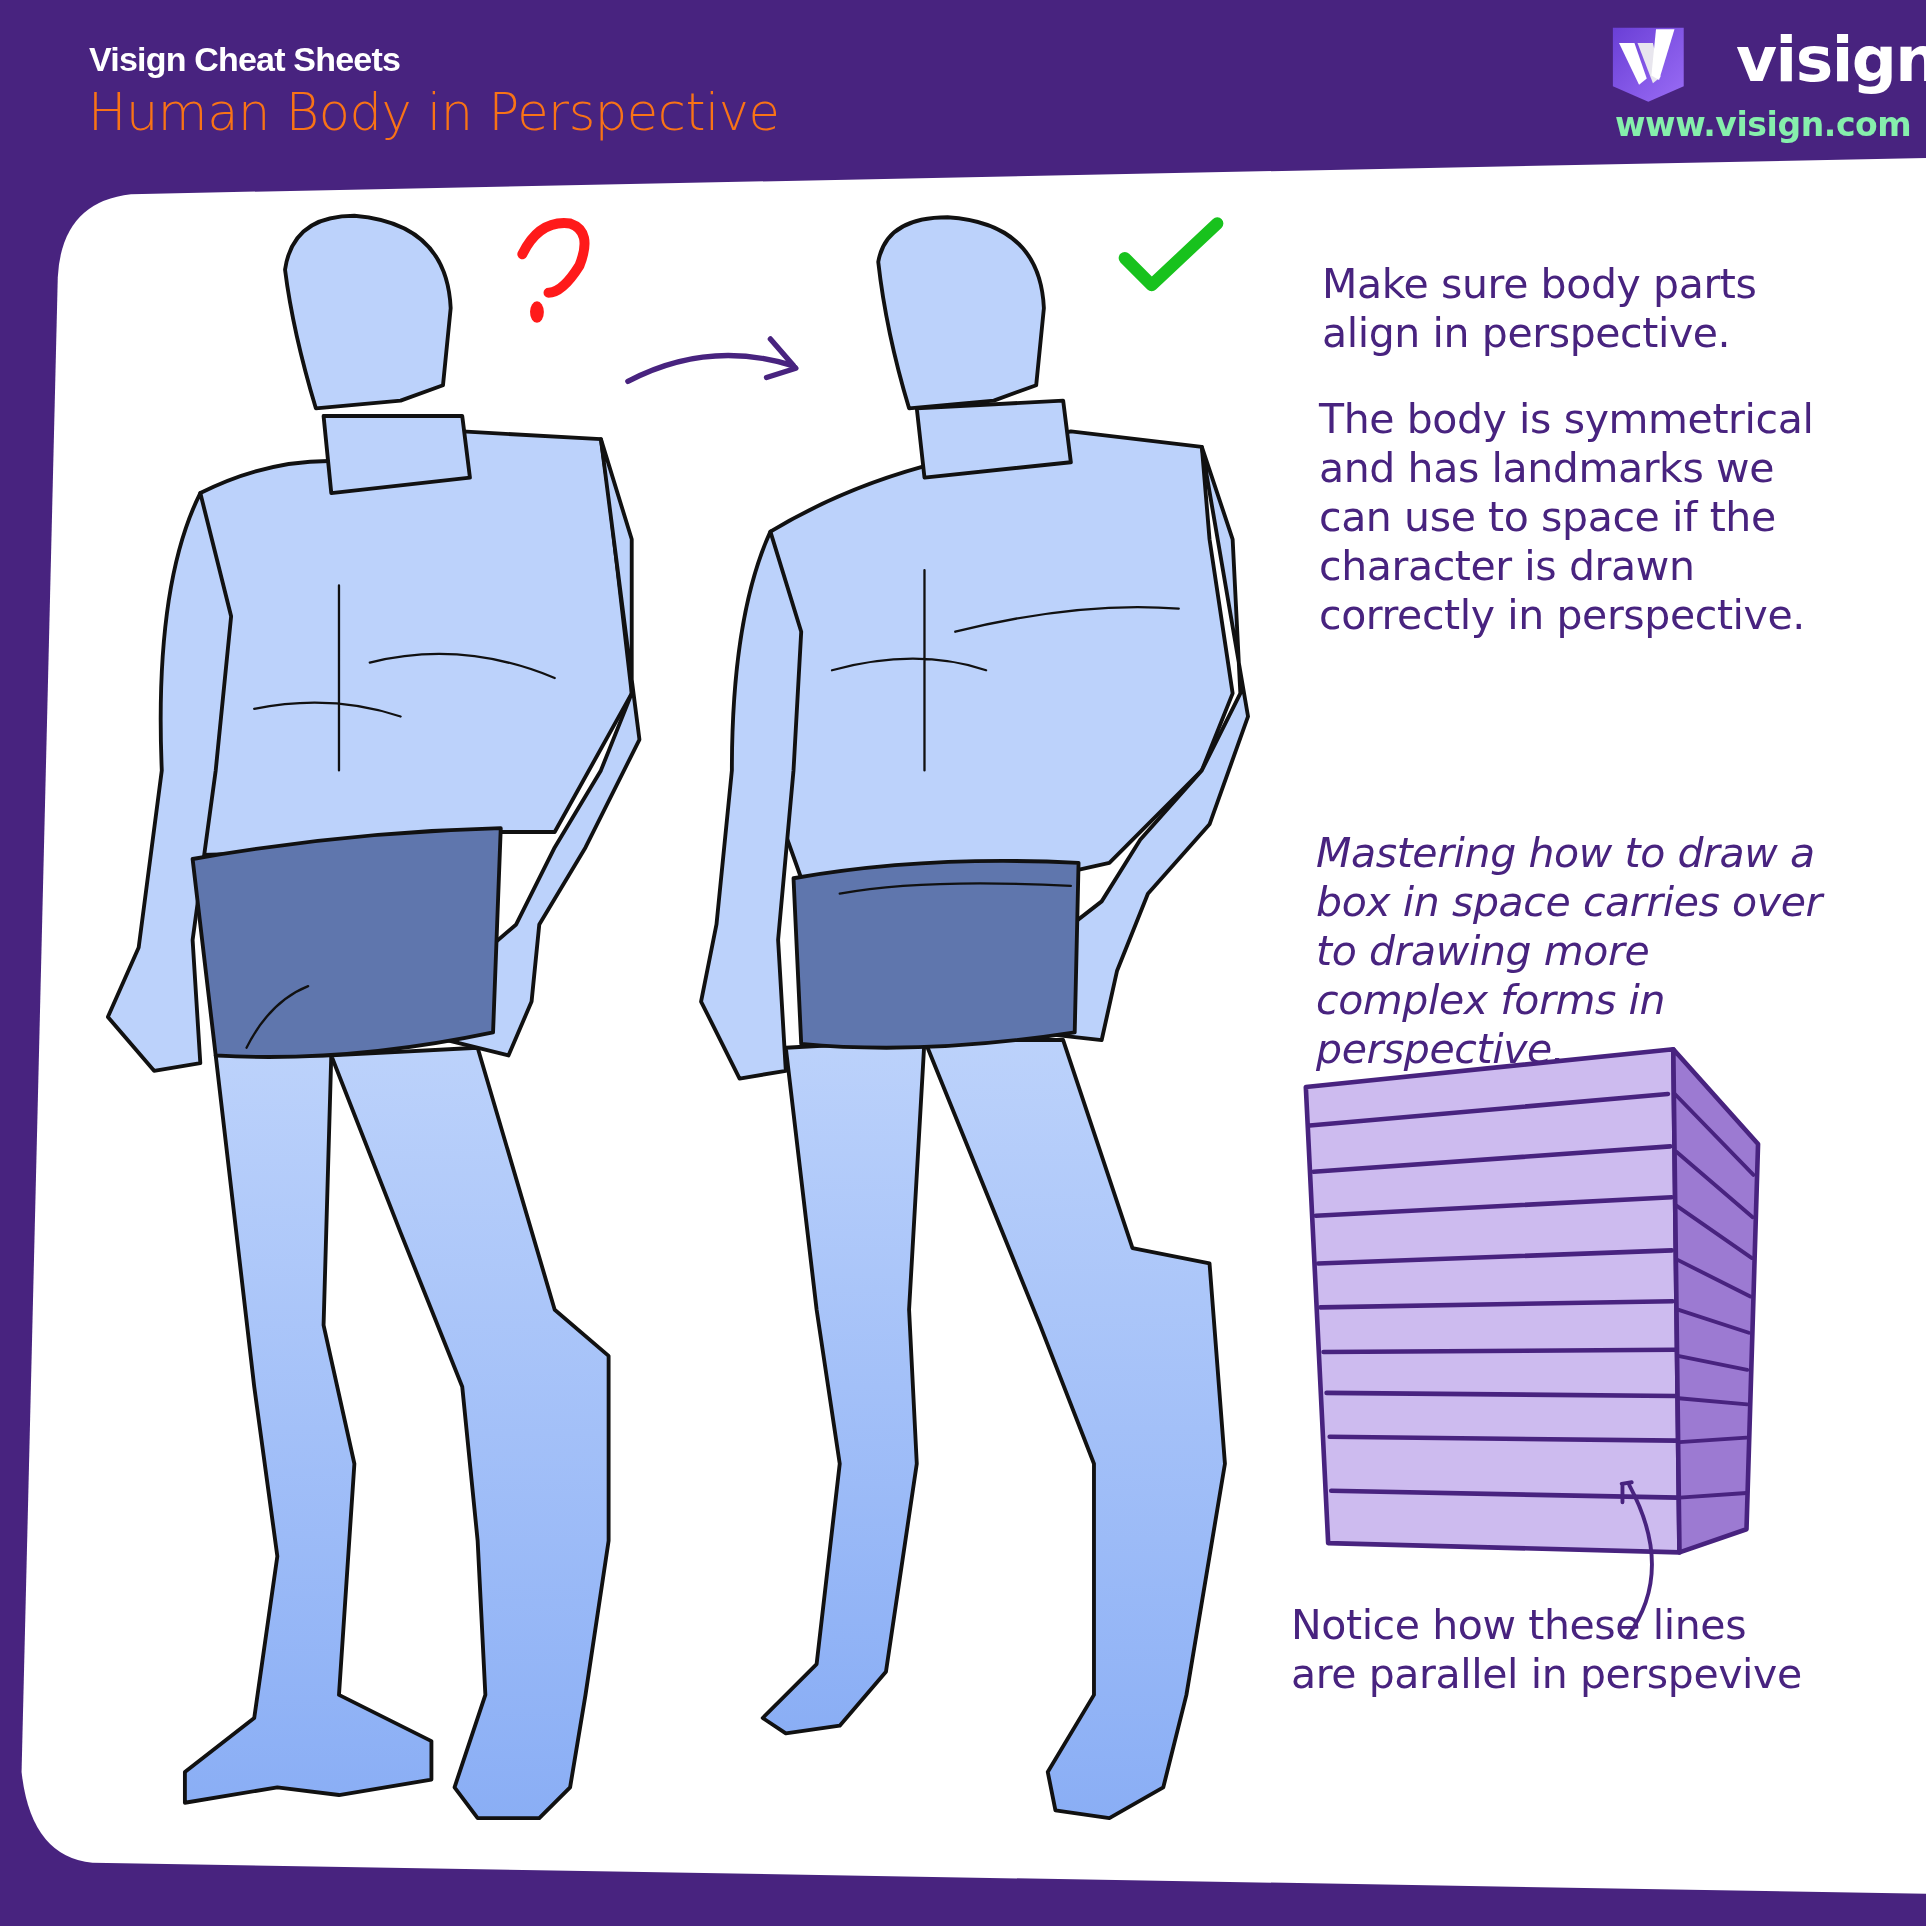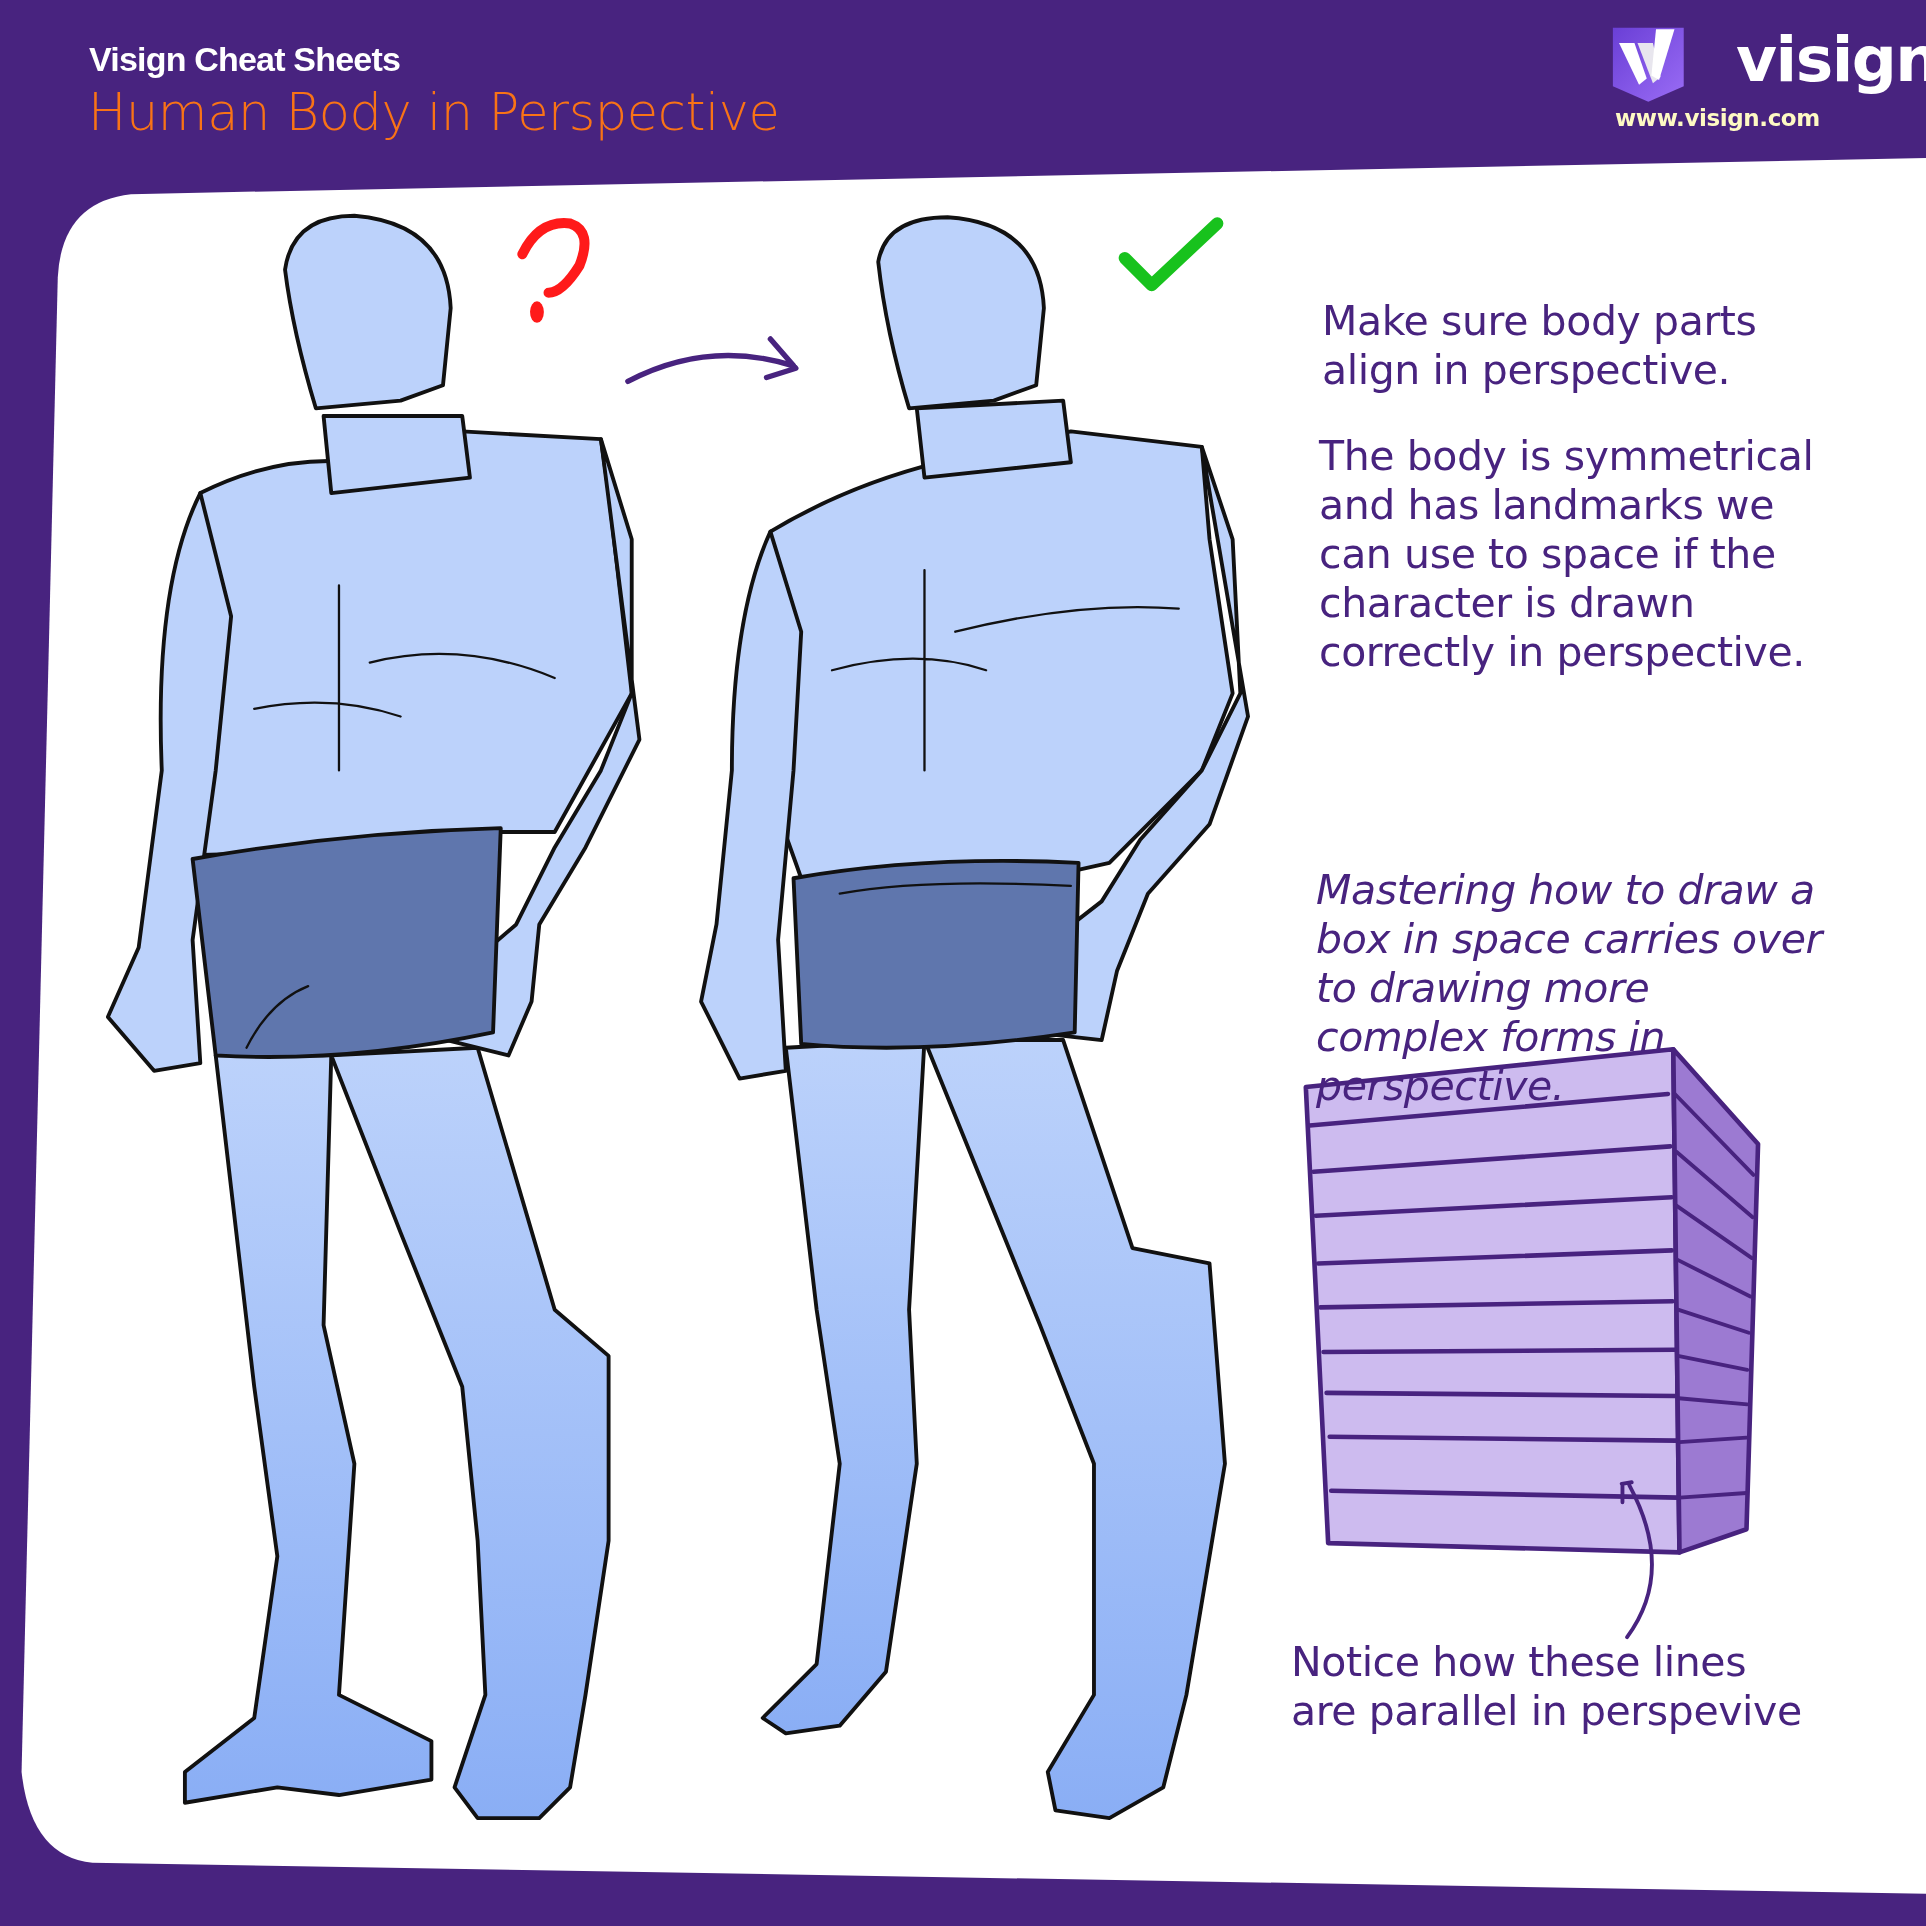--- a/index.html
+++ b/index.html
@@ -20,28 +20,27 @@
     font-size: 51px; color: #f97316; letter-spacing: -0.4px;
   }
   .logo-text {
     position: absolute; left: 1695px; top: 23px;
     font-family: "DejaVu Sans", sans-serif; font-weight: 700;
     font-size: 63px; color: #ffffff; letter-spacing: -1.5px; margin-left: 41px;
   }
   .logo-url {
     position: absolute; left: 1615px; top: 105px;
     font-family: "DejaVu Sans", sans-serif; font-weight: 700;
-    font-size: 23px; color: #fef9c3; letter-spacing: -0.4px;
+    font-size: 33px; color: #86efac; letter-spacing: -0.4px;
   }
   .text-block {
     position: absolute; color: #48237f;
     font-family: "DejaVu Sans", sans-serif;
     font-size: 41px; line-height: 49px; white-space: pre-line;
     letter-spacing: -0.4px;
-    margin-top: 37px;
   }
   #tb1 { left: 1322px; top: 260px; }
   #tb2 { left: 1319px; top: 395px; }
   #tb3 { left: 1316px; top: 829px; font-style: italic; }
   #tb4 { left: 1291px; top: 1601px; }
   svg.art { position: absolute; left: 0; top: 0; }
 </style>
 </head>
 <body>
 

